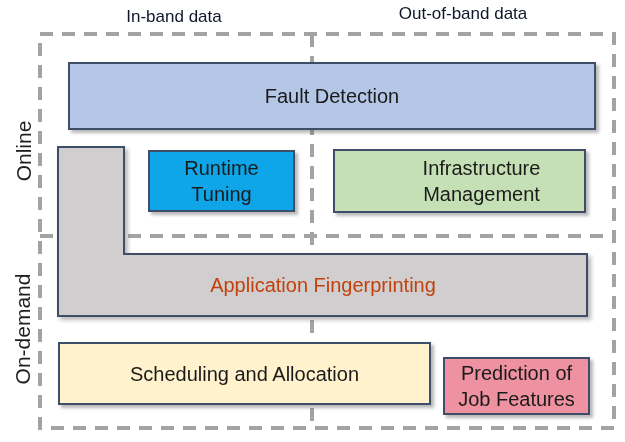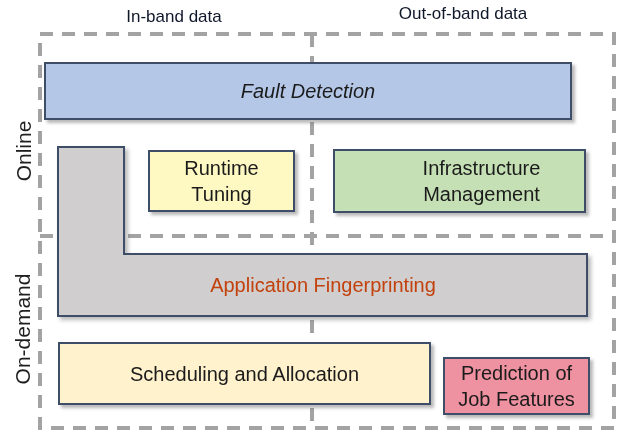--- a/index.html
+++ b/index.html
@@ -52,21 +52,21 @@
     display: flex;
     align-items: center;
     justify-content: center;
     text-align: center;
     font-size: 20px;
     line-height: 1.3;
     color: #1b1b1b;
     box-shadow: 3px 3px 3px rgba(100,100,100,0.45);
     z-index: 3;
   }
-  .box.fault         { left: 44px;  top: 62px;  width: 528px; height: 58px; font-style: italic; }
+  .box.fault         { left: 68px;  top: 62px;  width: 528px; height: 68px; }
   .box.runtime       { left: 148px; top: 150px; width: 147px; height: 62px; }
   .box.infra         { left: 333px; top: 149px; width: 253px; height: 64px; padding-left: 44px; }
   .box.scheduling    { left: 58px;  top: 342px; width: 373px; height: 63px; }
   .box.prediction    { left: 443px; top: 341px; width: 147px; height: 58px; }
   .wrap-narrow   { display: inline-block; max-width: 110px; }
   .wrap-medium   { display: inline-block; max-width: 170px; }
   .wrap-predict  { display: inline-block; max-width: 135px; }
   
   .af-label {
     position: absolute;
@@ -98,21 +98,21 @@
   <div class="col-label in-band">In-band data</div>
   <div class="col-label out-band">Out-of-band data</div>
 
   <div class="row-label online">Online</div>
   <div class="row-label on-demand">On-demand</div>
 
   <div class="box fault" style="background-color: rgb(180, 199, 231);">
     <span>Fault Detection</span>
   </div>
 
-  <div class="box runtime" style="background-color: #fef9c3;">
+  <div class="box runtime" style="background-color: #0ea5e9;">
     <span class="wrap-narrow">Runtime Tuning</span>
   </div>
 
   <div class="box infra" style="background-color: rgb(197, 224, 180);">
     <span class="wrap-medium">Infrastructure Management</span>
   </div>
 
   <div class="af-label">
     <span>Application Fingerprinting</span>
   </div>

